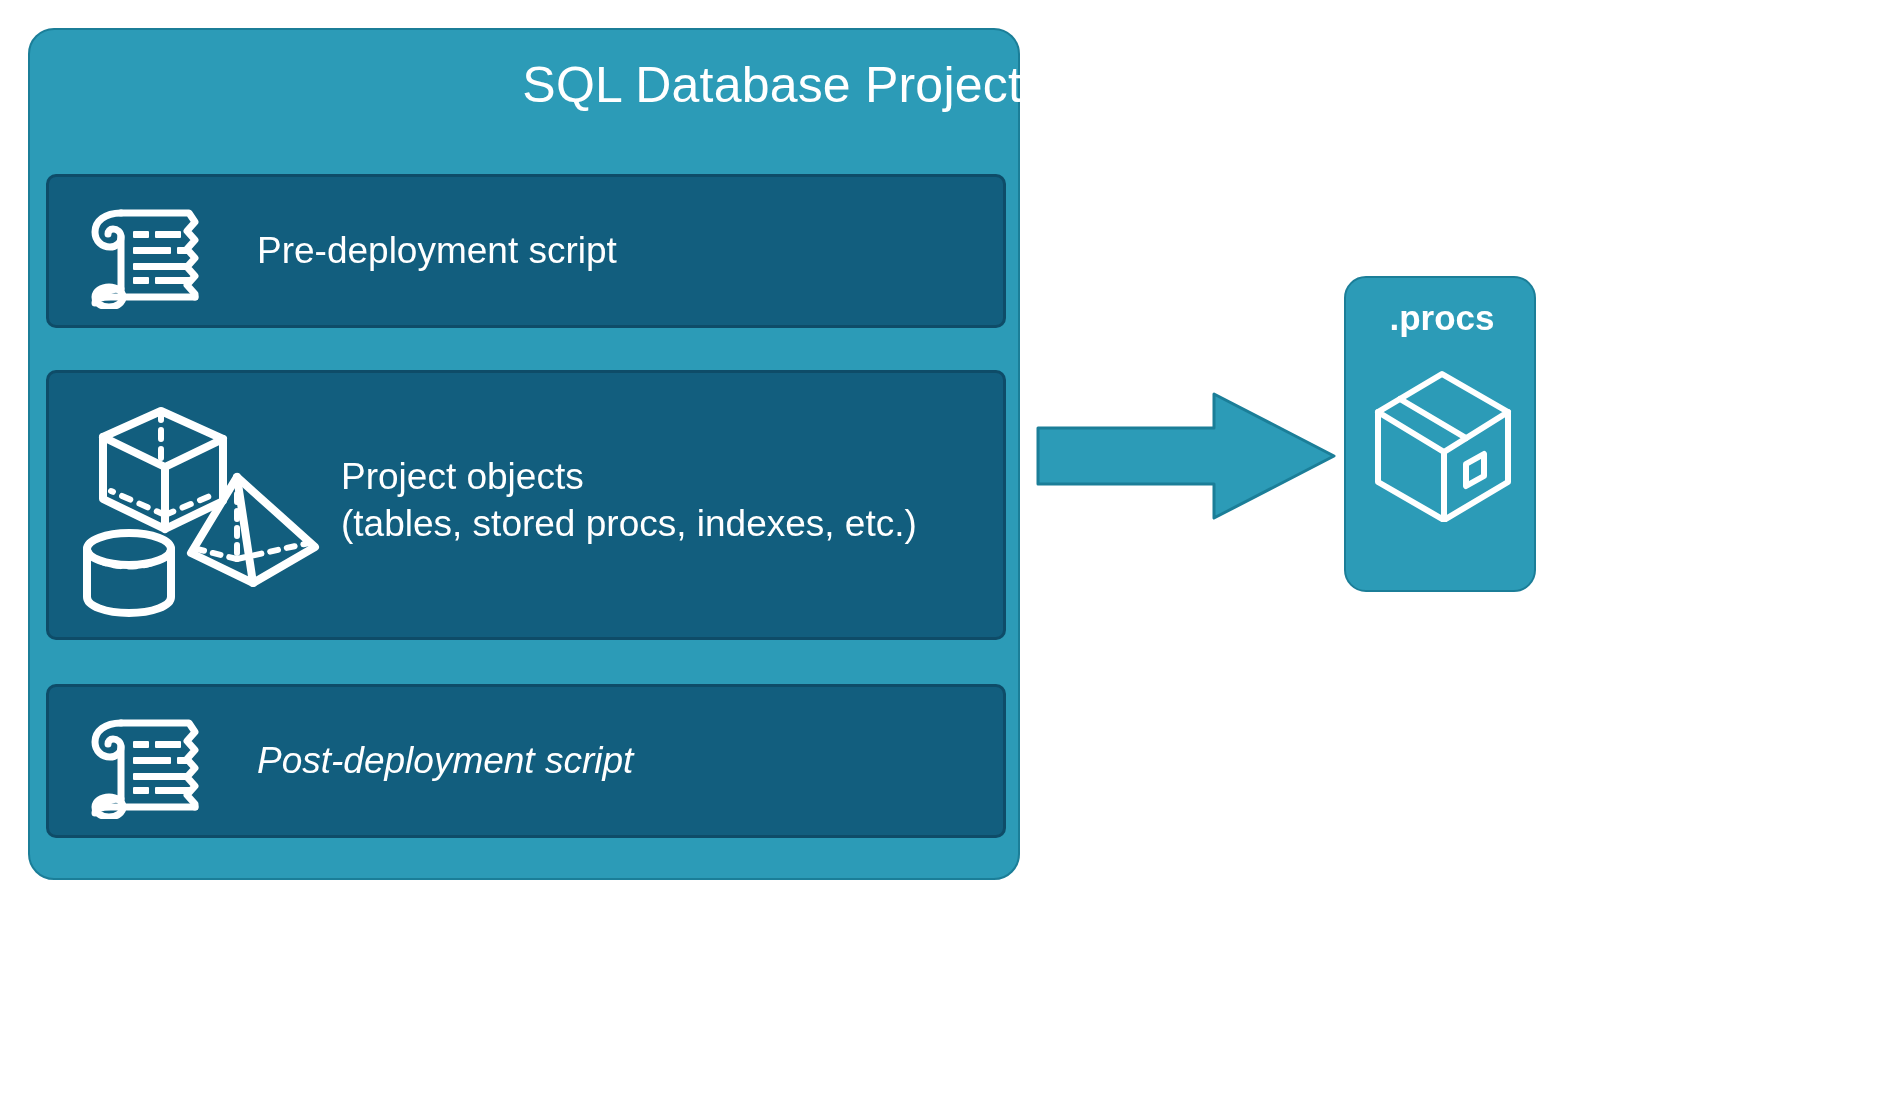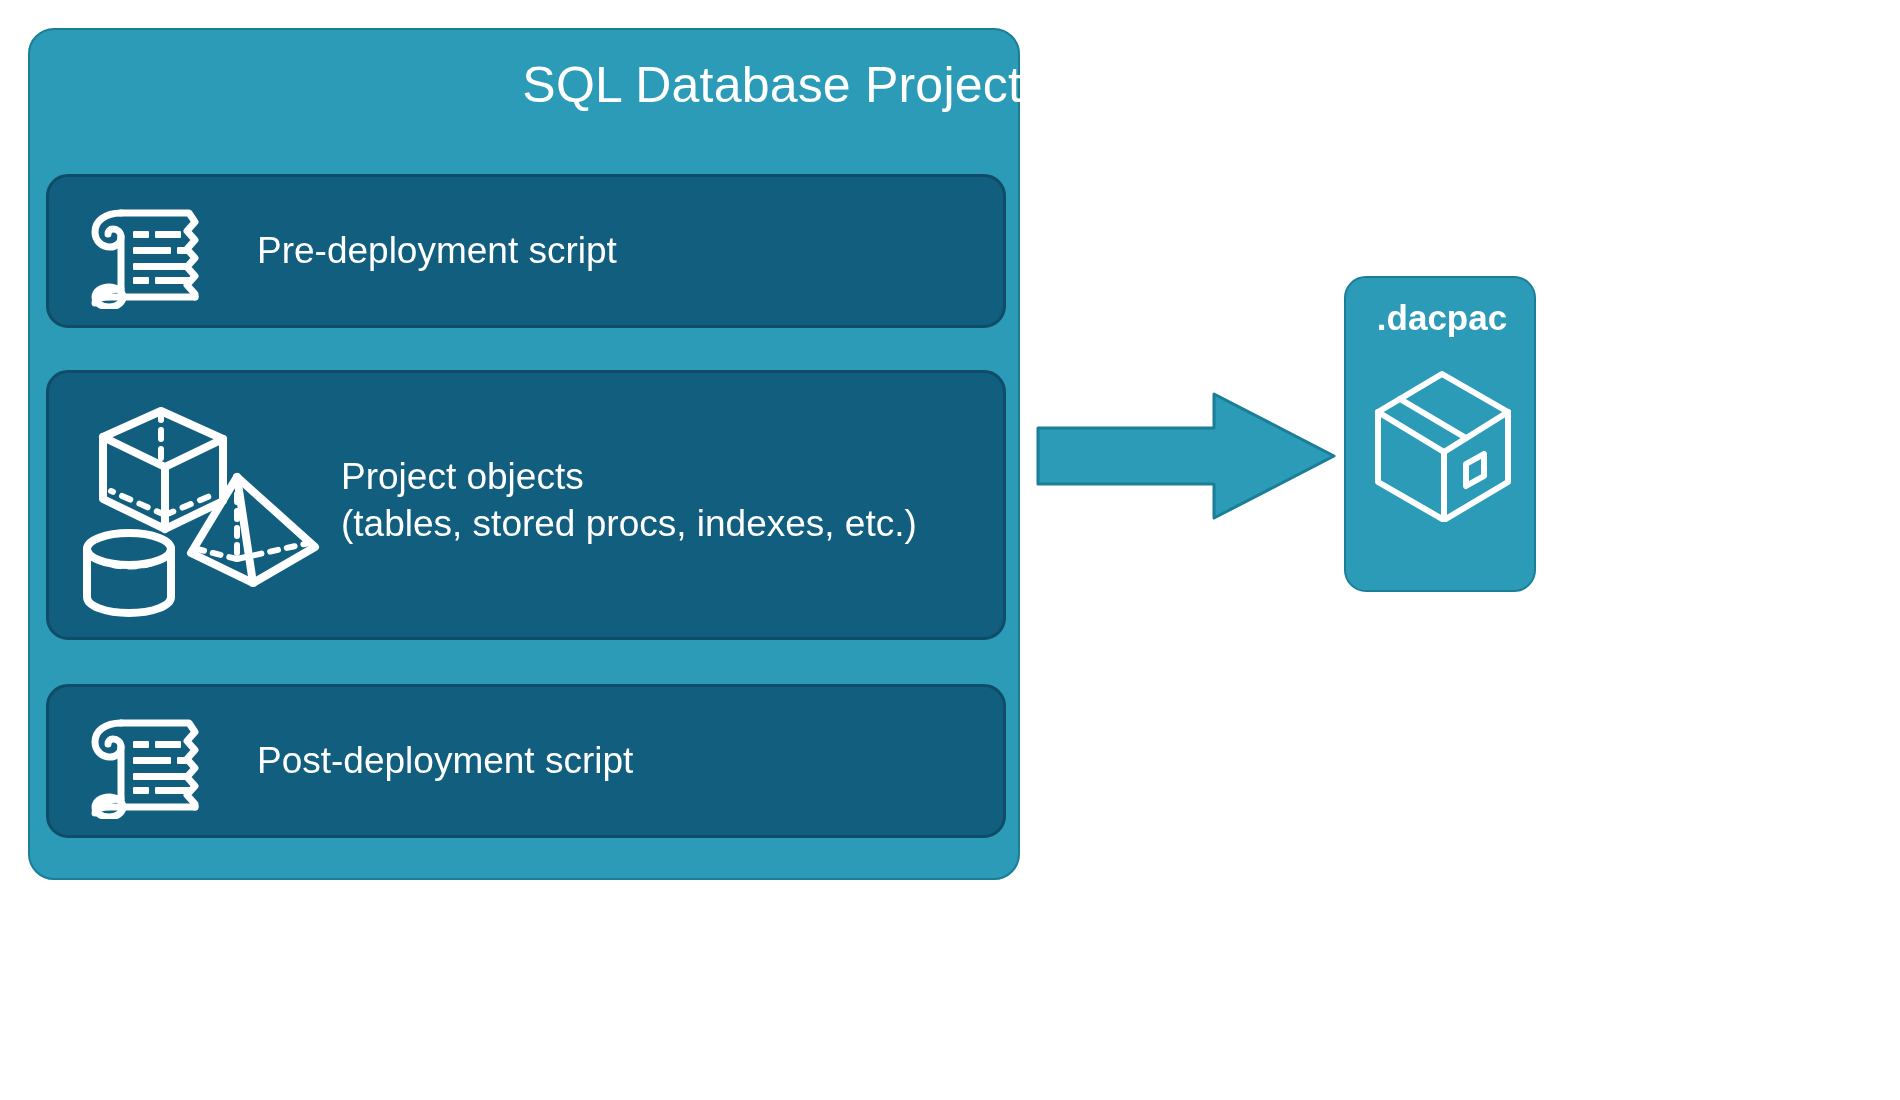--- a/index.html
+++ b/index.html
@@ -46,26 +46,26 @@
     white-space: nowrap;
   }
 
   
   .card {
     position: absolute;
     left: 16px;
     width: 960px;
     background: #125E7E;
     border: 3px solid #0E4C68;
-    border-radius: 22px;
+    border-radius: 10px;
     box-sizing: border-box;
   }
   .card-pre  { top: 144px; height: 154px; }
   .card-objs { top: 340px; height: 270px; }
-  .card-post { top: 654px; height: 154px; }
+  .card-post { top: 654px; height: 154px; font-style: italic; }
 
   .card-label {
     position: absolute;
     color: #ffffff;
     font-size: 37px;
     font-weight: 400;
     line-height: 1.28;
     white-space: pre-line;
   }
   .card-pre  .card-label { left: 208px; top: 50px; }
@@ -237,21 +237,21 @@
 
   </div>
 
   <div class="build-arrow">
     <svg viewBox="0 0 300 128" width="300" height="128">
       <path d="M2 36 H178 V2 L298 64 L178 126 V92 H2 Z" fill="#2C9BB7" stroke="#1B7E98" stroke-width="3" stroke-linejoin="round"></path>
     </svg>
   </div>
 
   <div class="dacpac-panel">
-    <div class="dacpac-title">.dacpac</div>
+    <div class="dacpac-title">.procs</div>
     <div class="dacpac-icon">
       <svg viewBox="0 0 146 158" width="146" height="158">
         <g fill="none" stroke="#ffffff" stroke-width="6" stroke-linecap="round" stroke-linejoin="round">
 
           <path d="M8 48 L72 10 L138 48 L74 88 Z"></path>
           <path d="M30 35 L96 74"></path>
 
           <path d="M8 48 V118 L74 156 V88"></path>
 
           <path d="M138 48 V118 L74 156"></path>

